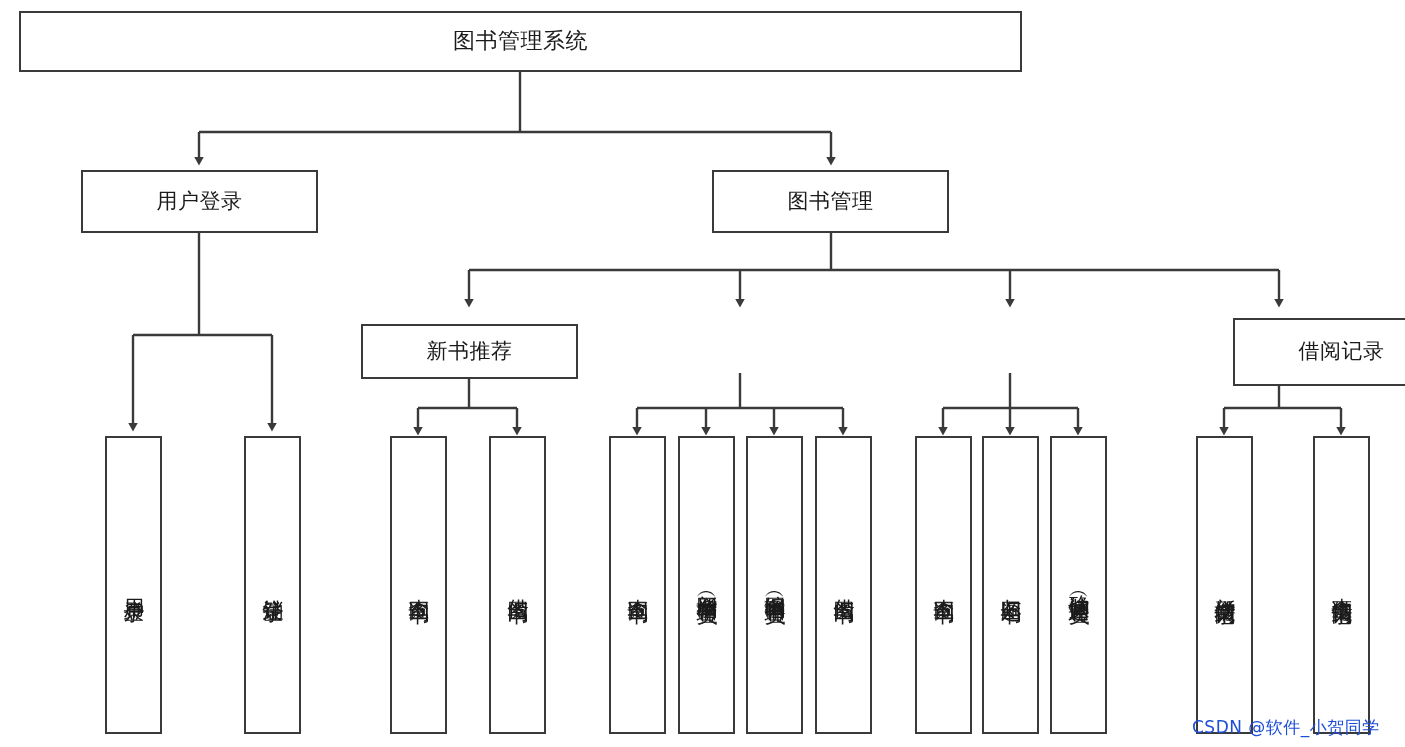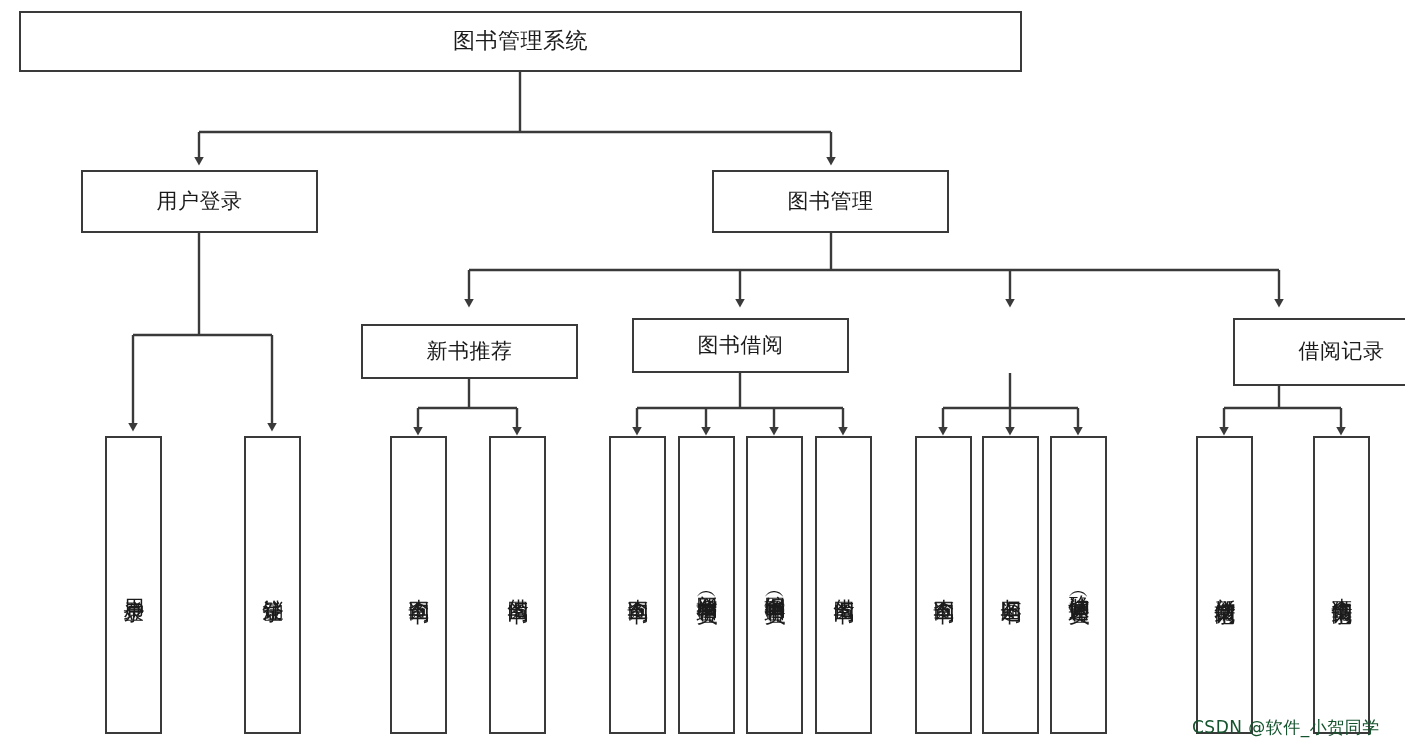--- a/index.html
+++ b/index.html
@@ -58,21 +58,21 @@
     writing-mode: vertical-rl;
     text-orientation: upright;
     font-size: 21px;
     line-height: 1.18;
     letter-spacing: 1.5px;
     max-height: 100%;
   }
   .watermark {
     position: absolute;
     font-size: 17px;
-    color: #14532d;
+    color: #1d4ed8;
     white-space: nowrap;
     letter-spacing: 0.5px;
     font-family: "DejaVu Sans", "Liberation Sans", sans-serif;
   }
 </style>
 </head>
 <body>
 
 <div id="stage">
 
@@ -133,23 +133,20 @@
   <div class="node horiz" style="left:81px; top:170px; width:237px; height:63px;">
     <span class="node-label">用户登录</span>
   </div>
   <div class="node horiz" style="left:712px; top:170px; width:237px; height:63px;">
     <span class="node-label">图书管理</span>
   </div>
 
   <div class="node horiz" style="left:361px; top:318px; width:217px; height:55px;margin-top:6px;">
     <span class="node-label">新书推荐</span>
   </div>
-  <div class="node horiz" style="left:632px; top:318px; width:217px; height:55px;">
-    <span class="node-label">图书借阅</span>
-  </div>
   <div class="node horiz" style="left:1233px; top:318px; width:217px; height:68px;">
     <span class="node-label">借阅记录</span>
   </div>
 
   <div class="node vert" style="left:105px; top:436px; width:57px; height:298px;">
     <span class="node-label">用户登录</span>
   </div>
   <div class="node vert" style="left:244px; top:436px; width:57px; height:298px;">
     <span class="node-label">注销登录</span>
   </div>

